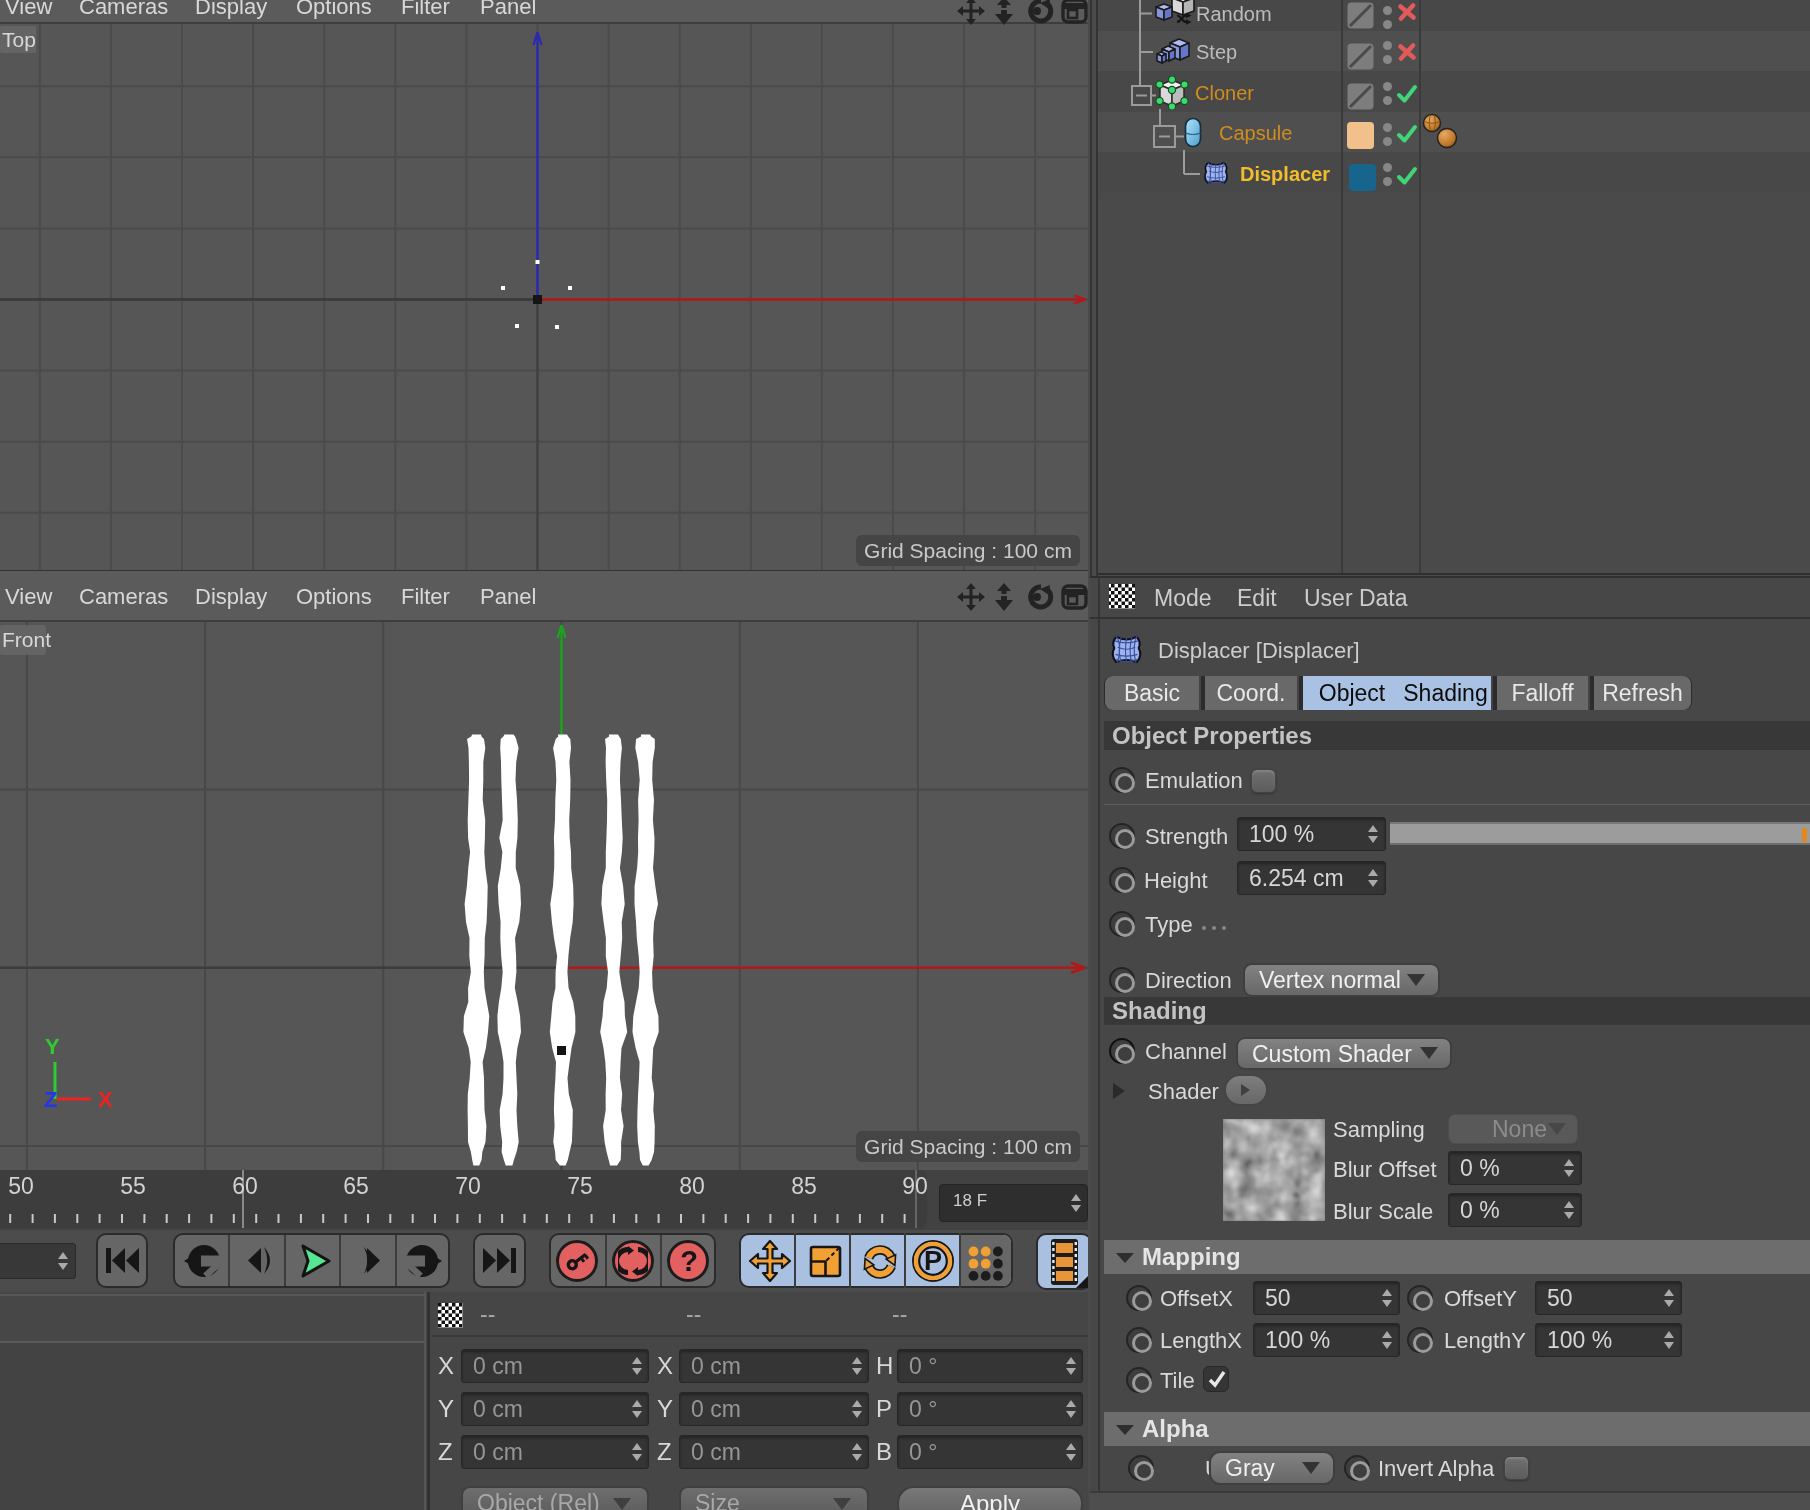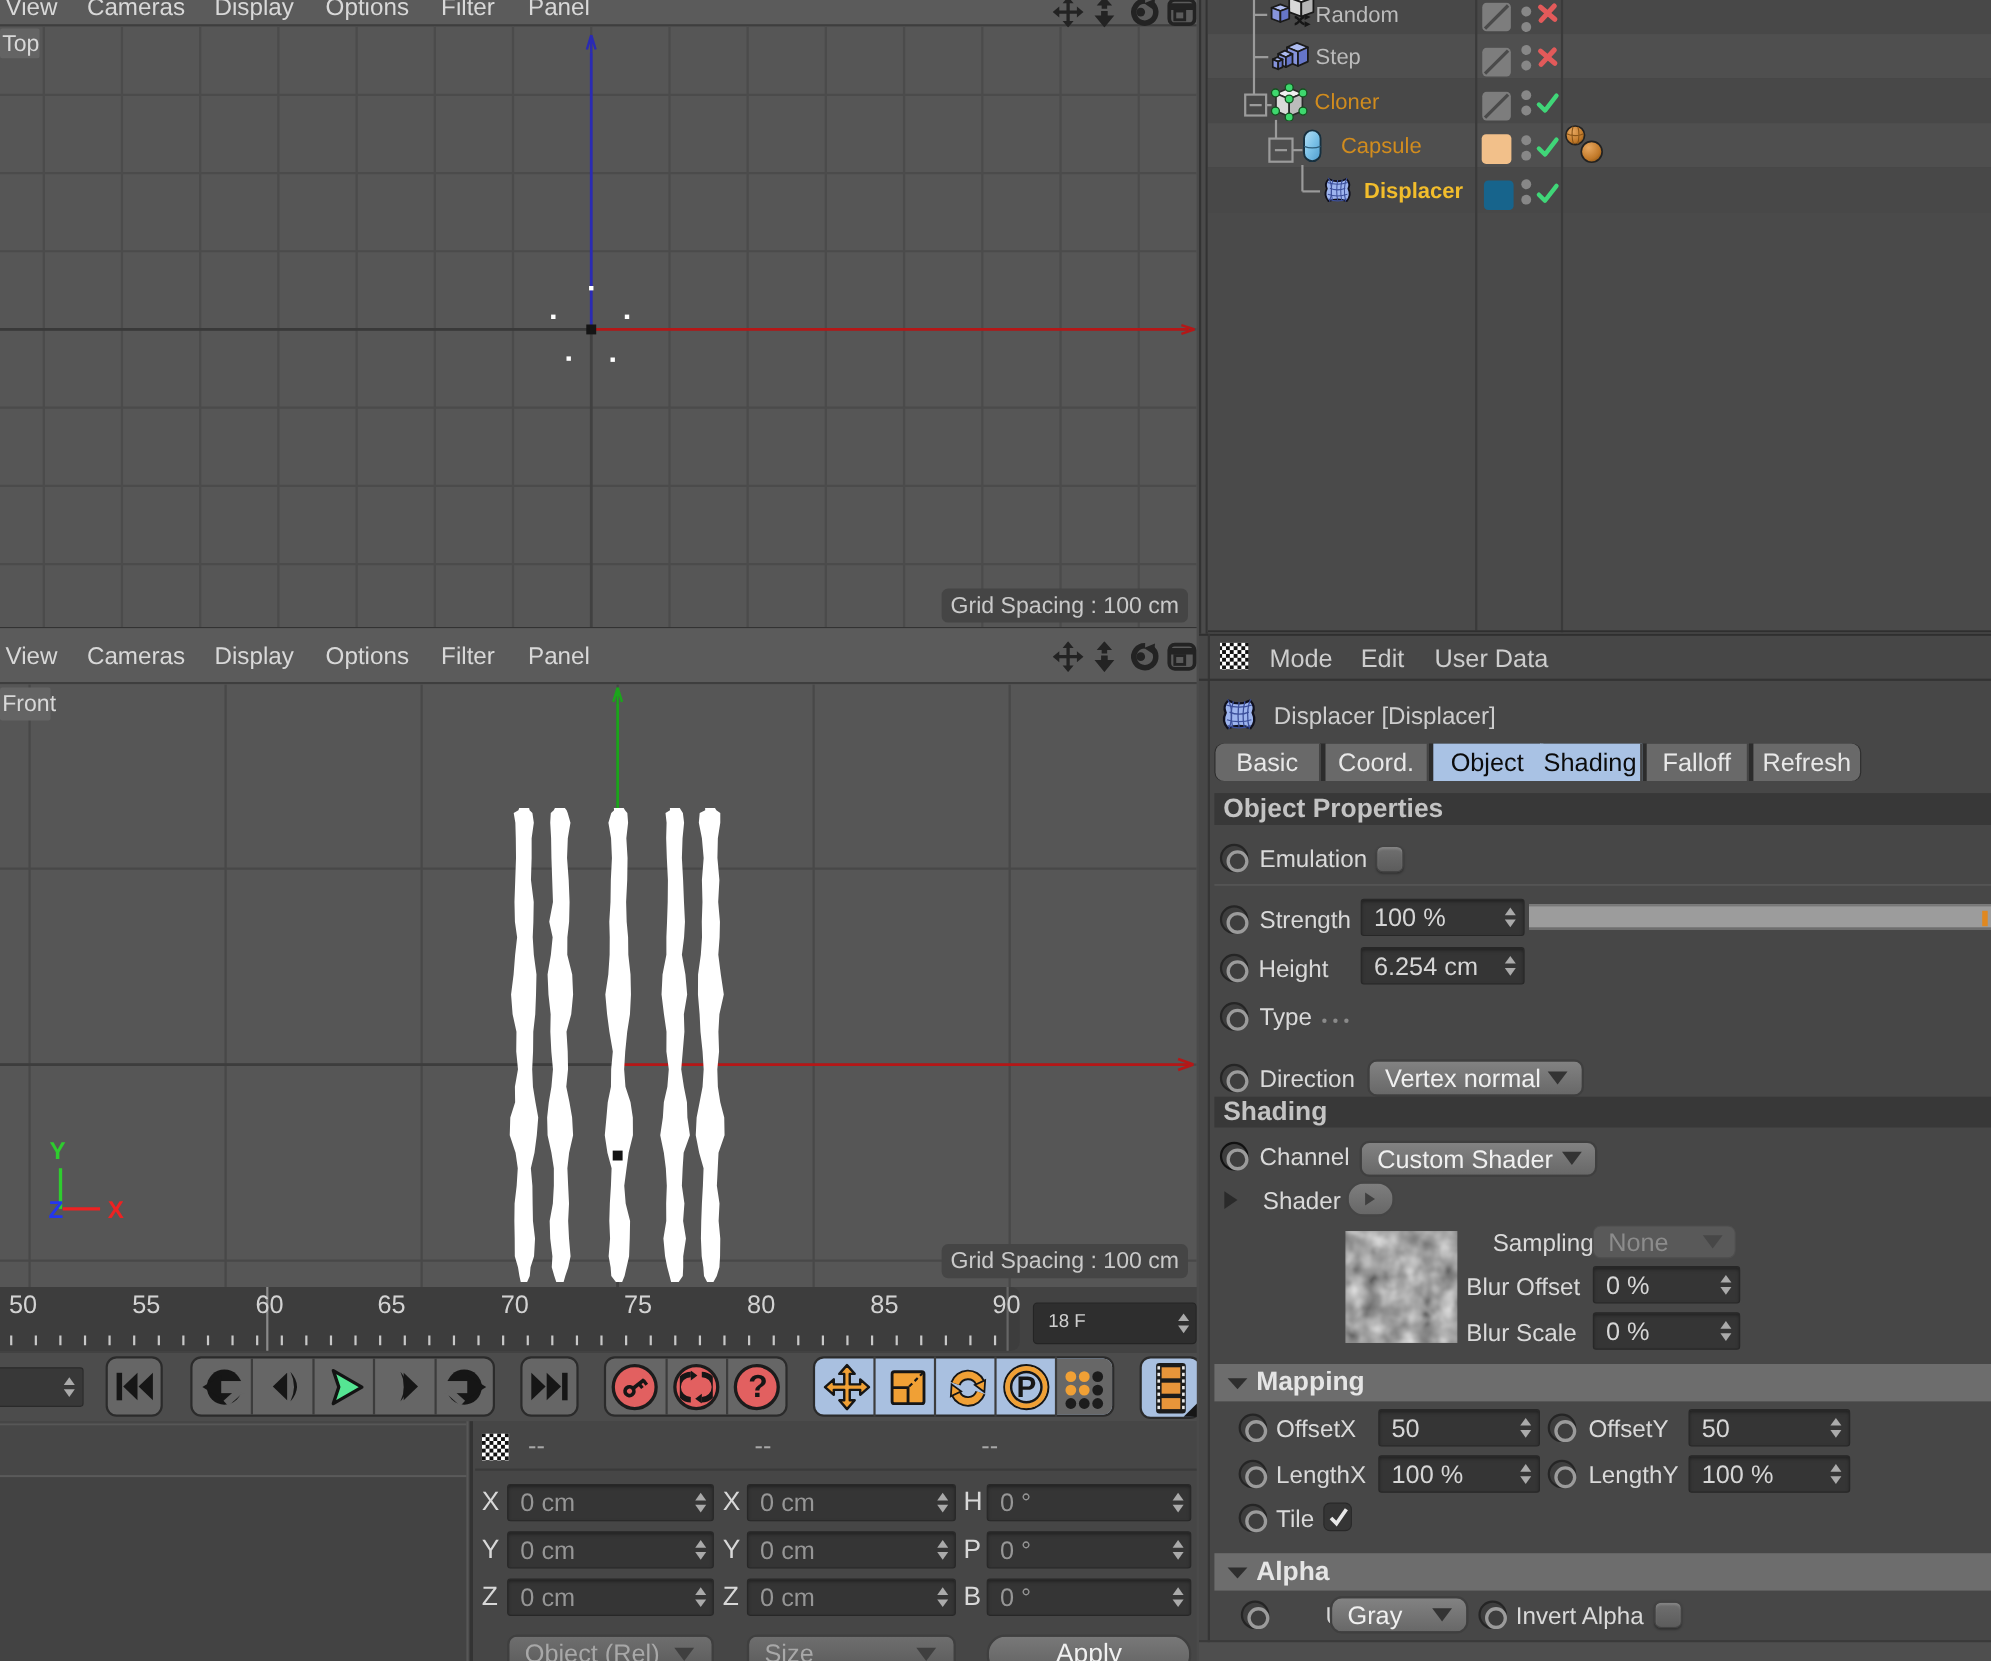--- a/index.html
+++ b/index.html
@@ -644,22 +644,22 @@
             <feFuncR type="linear" slope="2.5" intercept="-0.62"></feFuncR>
             <feFuncG type="linear" slope="2.5" intercept="-0.62"></feFuncG>
             <feFuncB type="linear" slope="2.5" intercept="-0.62"></feFuncB>
           </feComponentTransfer>
 <feGaussianBlur stdDeviation="1.6"></feGaussianBlur>
 </filter>
       </defs>
 <rect width="102" height="102" fill="#7a7a7a"></rect>
       <rect width="102" height="102" filter="url(#nz)"></rect>
     </svg>
-<div class="lbl" style="left:243px;top:541px;margin-left:24px;">Sampling</div>
-<div class="abs" style="left:358px;top:538px;width:130px;height:30px;background:#595959;border-radius:7px;border:1px solid #4e4e4e;color:#8c8c8c;font-size:23px;line-height:28px;padding-left:13px;">None</div>
+<div class="lbl" style="left:243px;top:541px;">Sampling</div>
+<div class="abs" style="left:358px;top:538px;width:130px;height:30px;background:#595959;border-radius:7px;border:1px solid #4e4e4e;color:#8c8c8c;font-size:23px;line-height:28px;padding-left:13px;text-align:center;">None</div>
 <div class="darr" style="left:458px;top:547px;border-top-color:#474747;"></div>
 <div class="lbl" style="left:243px;top:581px;">Blur Offset</div>
 <div class="vbox" style="left:358px;top:575px;width:134px;height:34px;">0 %</div>
 <div class="spin" style="left:474px;top:581px;"></div>
 <div class="lbl" style="left:243px;top:623px;">Blur Scale</div>
 <div class="vbox" style="left:358px;top:617px;width:134px;height:34px;">0 %</div>
 <div class="spin" style="left:474px;top:623px;"></div>
 <div class="hdrlight" style="top:664px;height:34px;line-height:34px;padding-left:38px;">Mapping</div>
 <svg class="abs" style="left:25px;top:675px" width="20" height="14">
       <polygon points="1,2 19,2 10,12" fill="#2e2e2e"></polygon>

